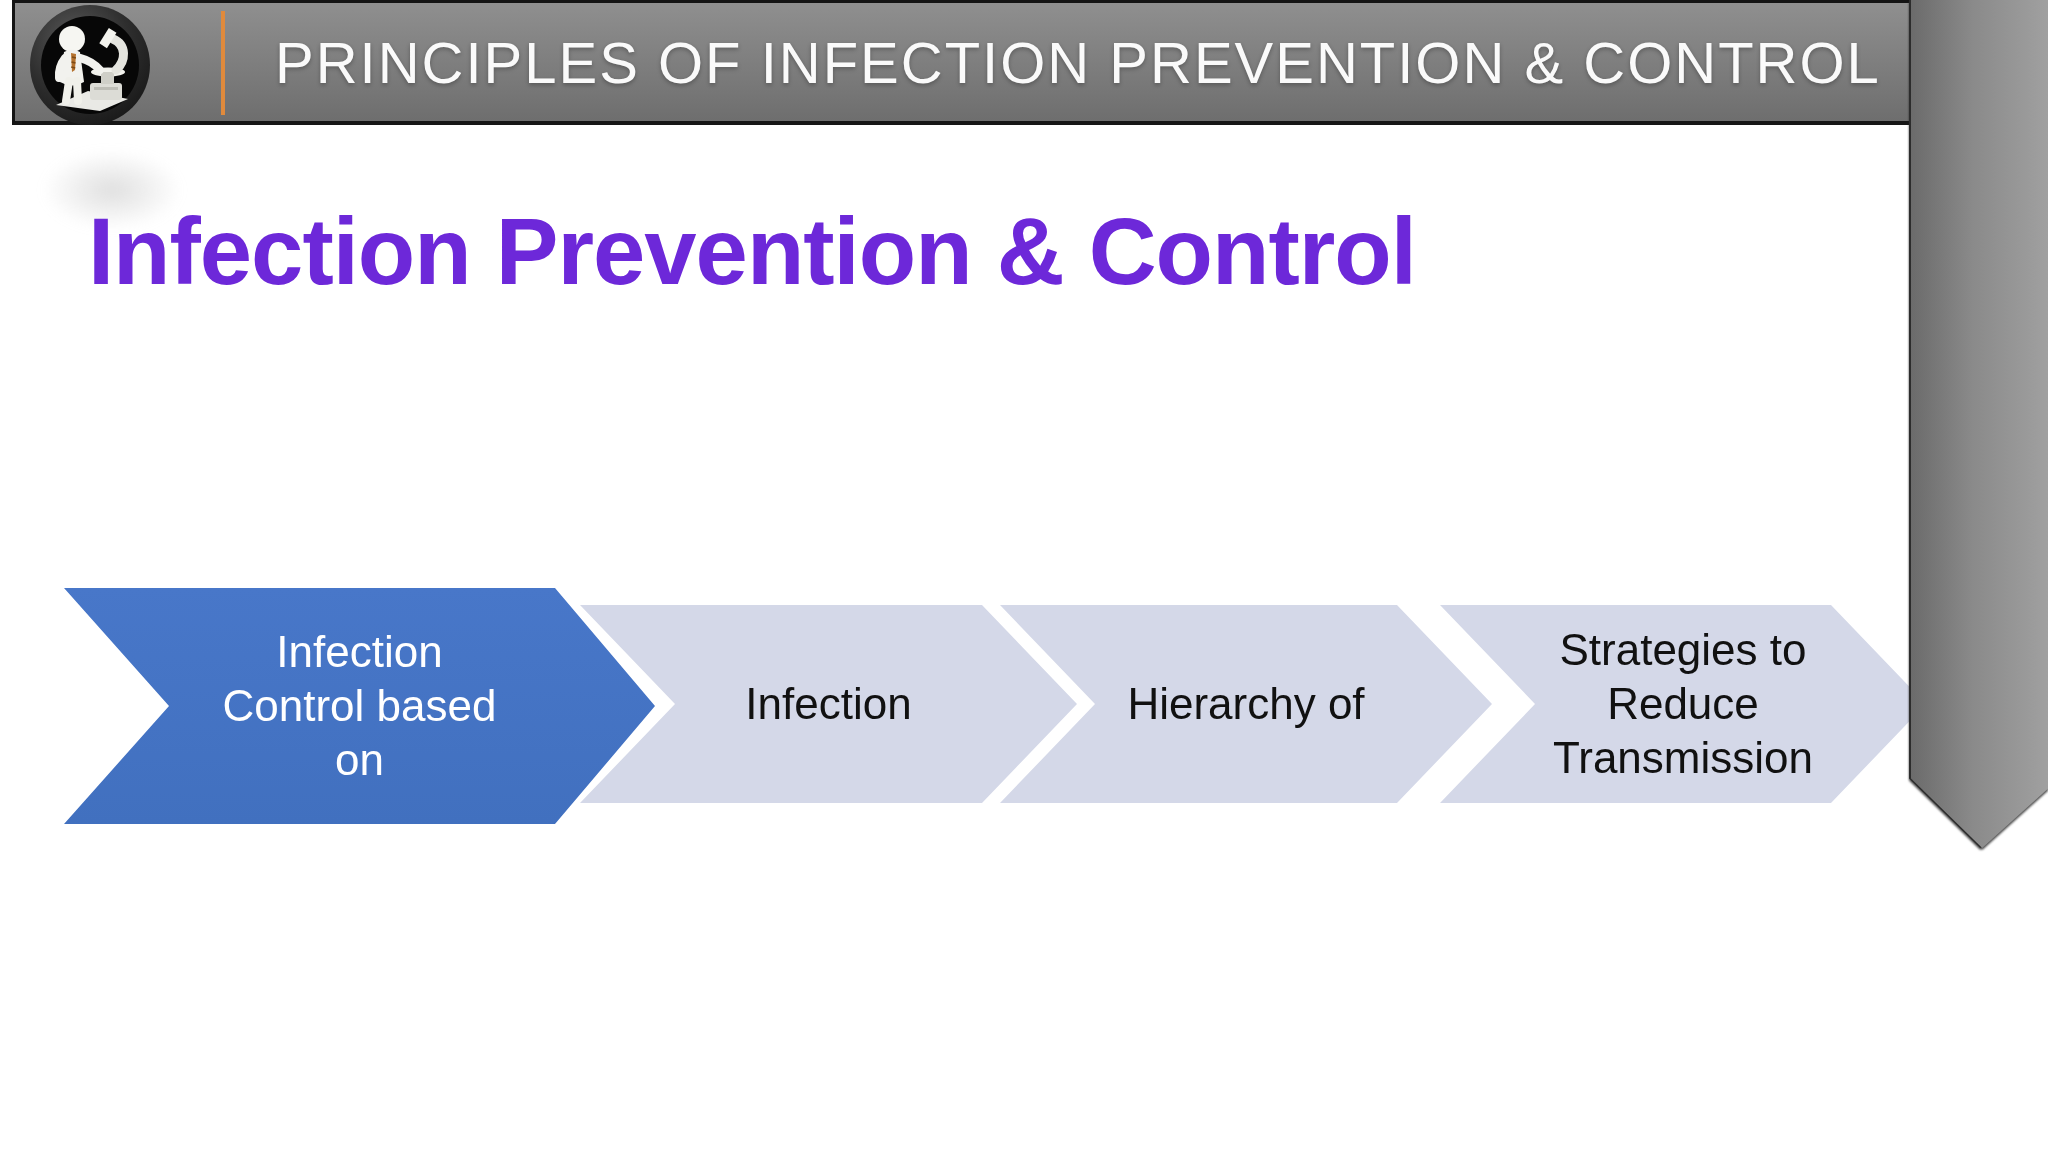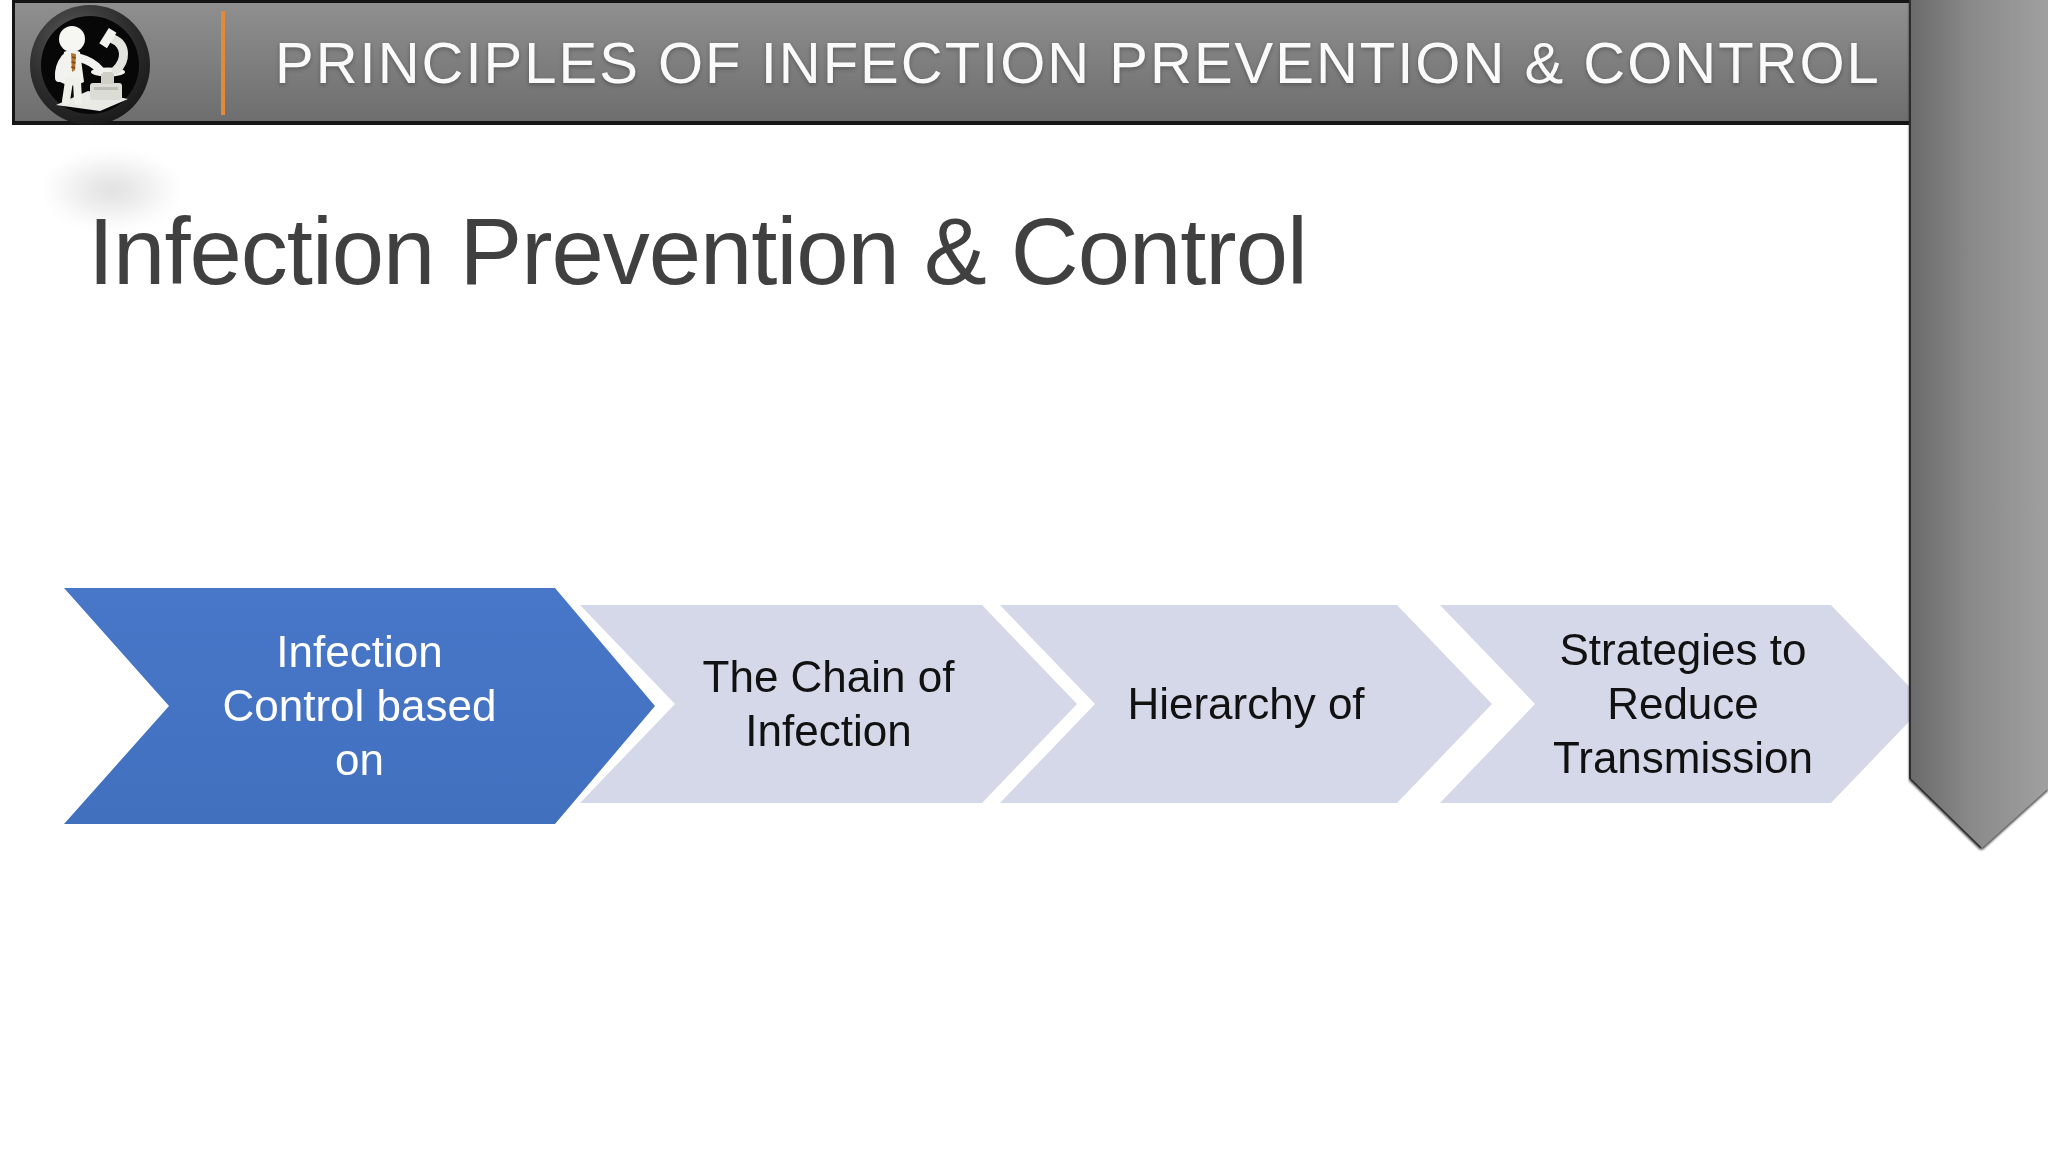--- a/index.html
+++ b/index.html
@@ -56,23 +56,23 @@
   
   .smudge{
     position:absolute;left:42px;top:150px;width:140px;height:80px;
     background:radial-gradient(ellipse at center,rgba(185,185,185,0.45) 0%,rgba(255,255,255,0) 70%);
     filter:blur(6px);
   }
 
   
   .slide-title{
     position:absolute;left:88px;top:198px;
-    color:#404040;
+    color:#6d28d9;
     font-size:94px;
-    font-weight:normal;
+    font-weight:bold;
     letter-spacing:-1px;
     white-space:nowrap;
   }
 
   
   .chevron{
     position:absolute;
     display:flex;align-items:center;justify-content:center;
     text-align:center;
   }
@@ -156,21 +156,20 @@
   <div class="chevron chevron-primary">
     <span class="lines">
       <span class="line">Infection</span>
       <span class="line">Control based</span>
       <span class="line">on</span>
     </span>
   </div>
 
   <div class="chevron chevron-light chevron-2">
     <span class="lines">
-      <span class="line">The Chain of</span>
       <span class="line">Infection</span>
     </span>
   </div>
 
   <div class="chevron chevron-light chevron-3">
     <span class="lines">
       <span class="line">Hierarchy of</span>
     </span>
   </div>
 

